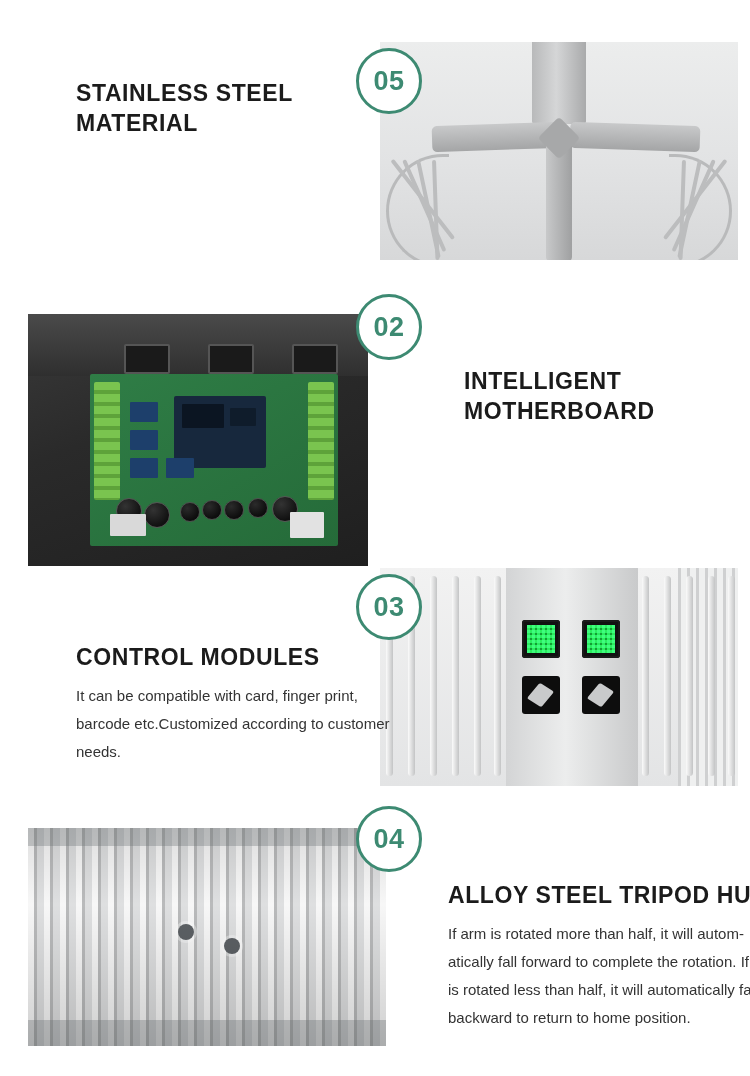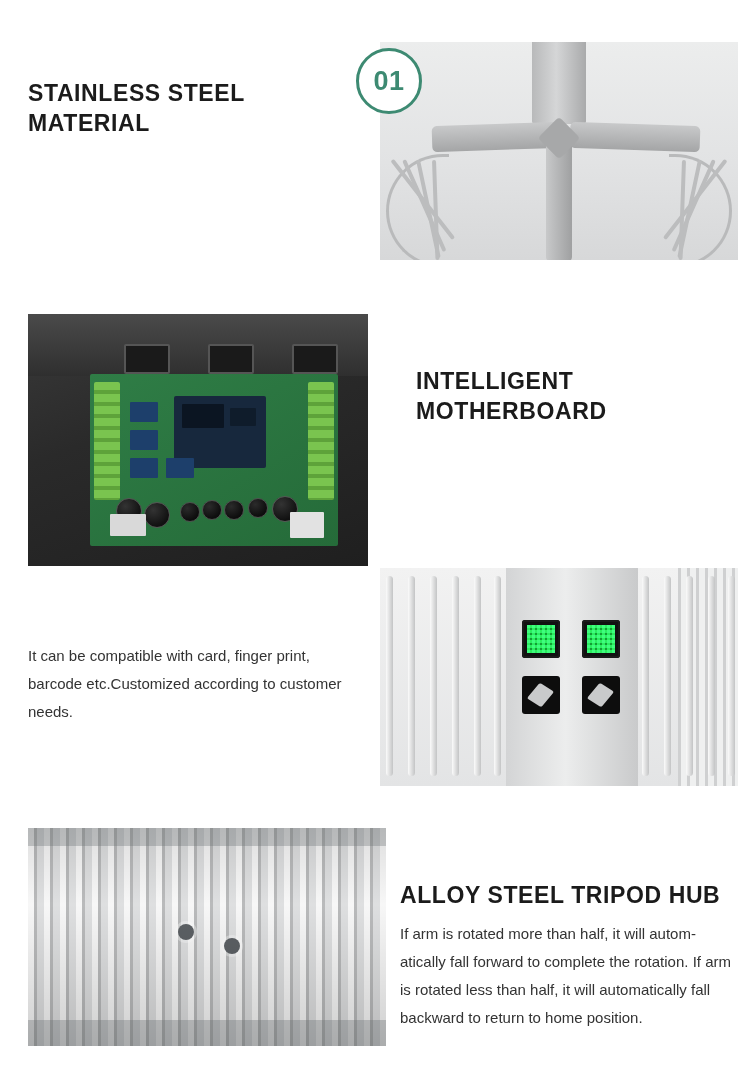--- a/index.html
+++ b/index.html
@@ -17,20 +17,21 @@
 
   .page {
     position: relative;
     width: 750px;
     height: 1076px;
   }
 
   
   .feature {
     position: absolute;
+    margin-left: 48px;
   }
 
   .title {
     font-size: 23px;
     font-weight: bold;
     letter-spacing: 0.6px;
     color: #1b1b1b;
     line-height: 1.32;
     text-transform: uppercase;
     margin: 0 0 10px 0;
@@ -348,21 +349,21 @@
       <i style="left:44px; transform: rotate(-2deg);"></i>
     </div>
     <div class="i1-bars b-r">
       <i style="right:2px;  transform: rotate(38deg);"></i>
       <i style="right:14px; transform: rotate(24deg);"></i>
       <i style="right:28px; transform: rotate(12deg);"></i>
       <i style="right:44px; transform: rotate(2deg);"></i>
     </div>
   </div>
 
-  <div class="badge" style="left:356px; top:48px;">01</div>
+  <div class="badge" style="left:356px; top:48px;">05</div>
 
   <div class="feature" id="t1">
     <h2 class="title">STAINLESS STEEL MATERIAL</h2>
   </div>
 
   <div class="img-frame img2">
     <div class="i2-topbar"></div>
     <div class="i2-clip" style="left:96px;"></div>
     <div class="i2-clip" style="left:180px;"></div>
     <div class="i2-clip" style="left:264px;"></div>
@@ -381,20 +382,21 @@
       <div class="i2-cap" style="left:90px; top:128px;"></div>
       <div class="i2-cap" style="left:112px; top:126px;"></div>
       <div class="i2-cap" style="left:134px; top:126px;"></div>
       <div class="i2-cap" style="left:158px; top:124px;"></div>
       <div class="i2-capbig" style="left:182px; top:122px;"></div>
       <div class="i2-chip" style="left:20px; top:140px; width:36px; height:22px; background:#d9d9d9;"></div>
       <div class="i2-chip" style="left:200px; top:138px; width:34px; height:26px; background:#e2e2e2;"></div>
     </div>
   </div>
 
+  <div class="badge" style="left:356px; top:294px;">02</div>
 
   <div class="feature" id="t2">
     <h2 class="title">INTELLIGENT MOTHERBOARD</h2>
   </div>
 
   <div class="img-frame img3">
     <div class="i3-left-bars">
       <div class="i3-bar" style="left:6px;"></div>
       <div class="i3-bar" style="left:28px;"></div>
       <div class="i3-bar" style="left:50px;"></div>
@@ -411,33 +413,36 @@
     <div class="i3-col" style="right:0;"></div>
     <div class="i3-right-bars">
       <div class="i3-bar" style="left:4px;"></div>
       <div class="i3-bar" style="left:26px;"></div>
       <div class="i3-bar" style="left:48px;"></div>
       <div class="i3-bar" style="left:70px;"></div>
       <div class="i3-bar" style="left:90px;"></div>
     </div>
   </div>
 
+  <div class="badge" style="left:356px; top:574px;">03</div>
 
   <div class="feature" id="t3">
+    <h2 class="title">CONTROL MODULES</h2>
     <p class="body-text">It can be compatible with card, finger print, barcode etc.Customized according to customer needs.</p>
   </div>
 
   <div class="img-frame img4">
     <div class="i4-bars"></div>
     <div class="i4-band" style="top:0; height:18px;"></div>
     <div class="i4-band" style="bottom:0; height:26px;"></div>
     <div class="i4-hub" style="left:150px; top:96px;"></div>
     <div class="i4-hub" style="left:196px; top:110px;"></div>
     <div class="i4-dark"></div>
   </div>
 
+  <div class="badge" style="left:356px; top:806px;">04</div>
 
   <div class="feature" id="t4">
     <h2 class="title">ALLOY STEEL TRIPOD HUB</h2>
     <p class="body-text">If arm is rotated more than half, it will autom-atically fall forward to complete the rotation. If arm is rotated less than half, it will automatically fall backward to return to home position.</p>
   </div>
 
 </div>
 
 </body></html>

